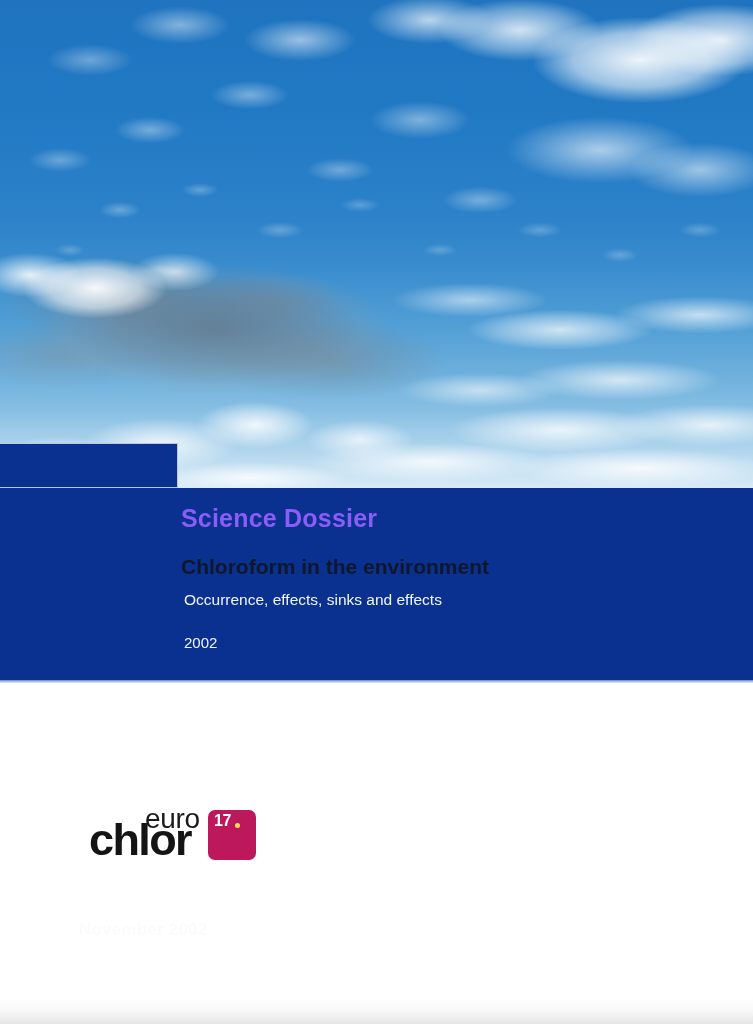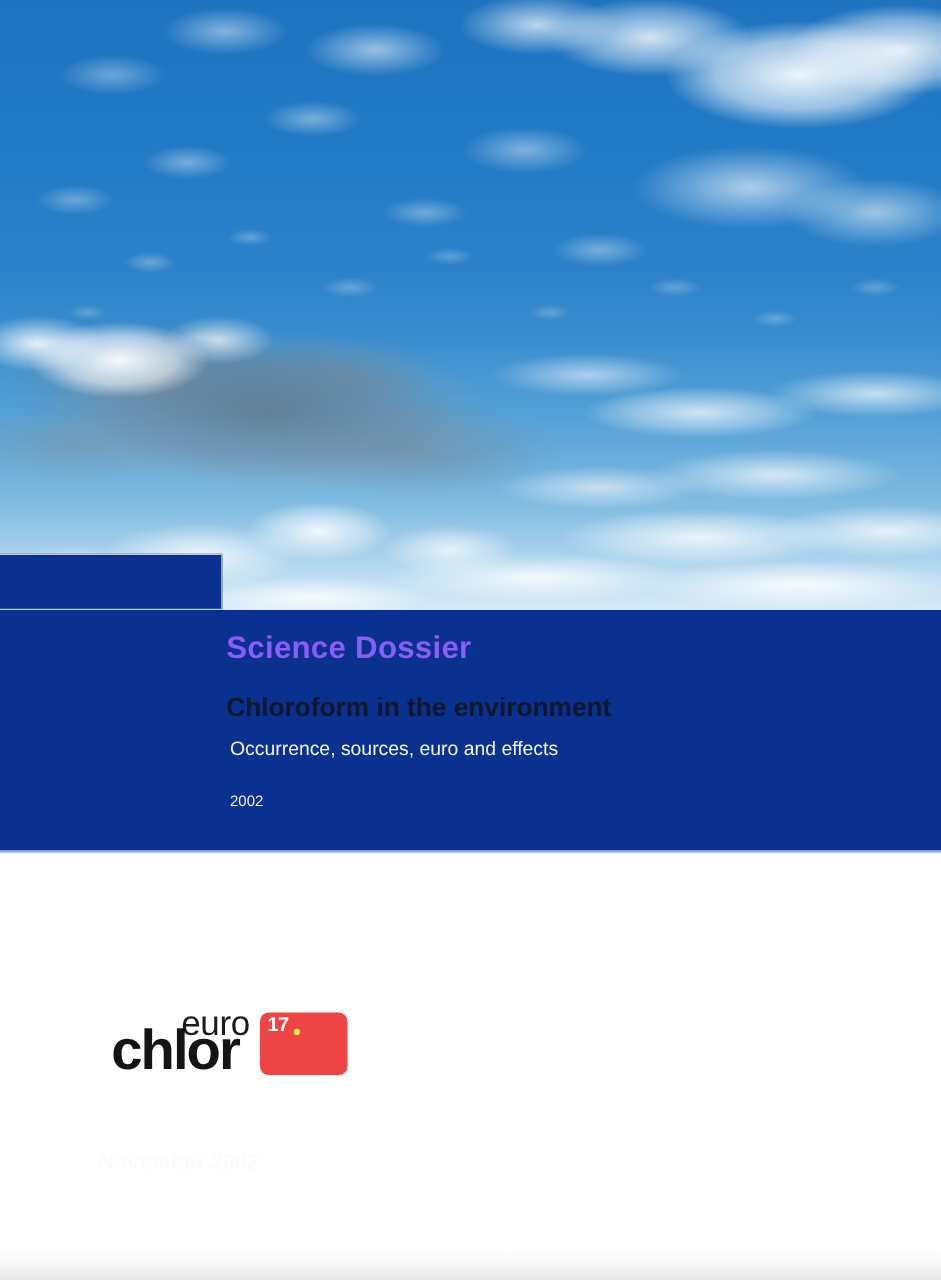--- a/index.html
+++ b/index.html
@@ -179,21 +179,21 @@
     margin: 22px 0 0 0;
   }
   .doc-subtitle {
     font-size: 15.5px;
     font-weight: normal;
     color: #f2f5fb;
     line-height: 1.2;
     margin: 13px 0 0 3px;
   }
   .doc-year {
-    font-size: 12px;
+    font-size: 15px;
     font-weight: normal;
     color: #f2f5fb;
     line-height: 1.2;
     margin: 25px 0 16px 3px;
   }
 
   
   .body-area {
     position: absolute;
     left: 0;
@@ -229,23 +229,23 @@
     font-weight: bold;
     color: #141414;
     letter-spacing: -1.6px;
     line-height: 1;
     margin-left: 12px;
   }
   .logo-square {
     position: absolute;
     left: 131px;
     top: 5px;
-    width: 70px;
+    width: 48px;
     height: 50px;
-    background: #ef4444;
+    background: #be185d;
     border-radius: 7px;
     text-decoration: underline;
   }
   .logo-17 {
     position: absolute;
     left: 6px;
     top: 3px;
     font-size: 16px;
     font-weight: bold;
     color: #ffffff;
@@ -304,21 +304,21 @@
   </div>
 
   <div class="tab"></div>
 
   <div class="title-band"></div>
   <div class="band-rule"></div>
 
   <div class="title-text">
     <p class="doc-type">Science Dossier</p>
     <p class="doc-title">Chloroform in the environment</p>
-    <p class="doc-subtitle">Occurrence, sources, euro and effects</p>
+    <p class="doc-subtitle">Occurrence, effects, sinks and effects</p>
     <p class="doc-year">2002</p>
   </div>
 
   <div class="body-area"></div>
 
   <div class="logo">
     <span class="logo-euro">euro</span>
     <span class="logo-chlor">chlor</span>
     <span class="logo-square">
       <span class="logo-17">17</span>

